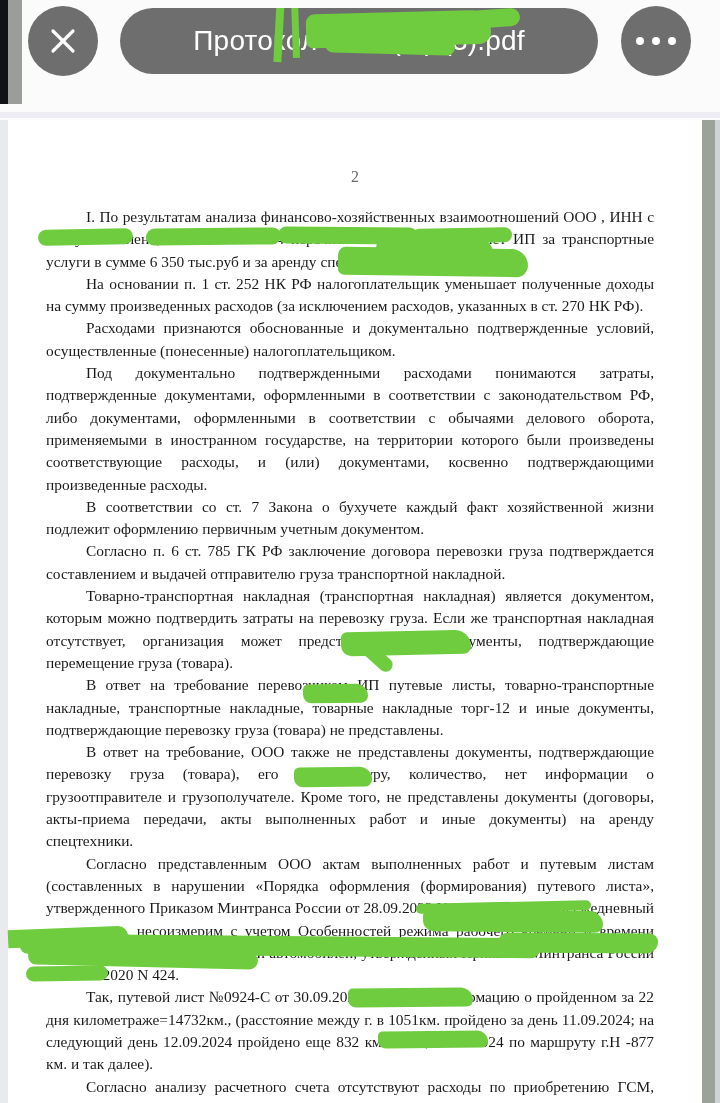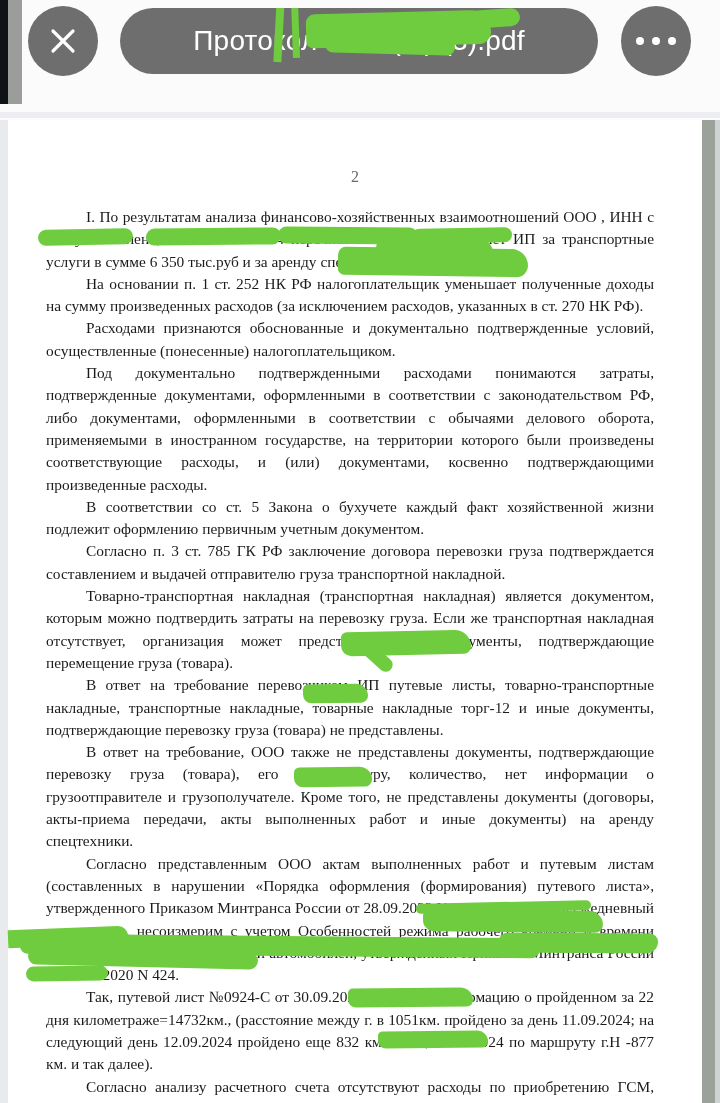--- a/index.html
+++ b/index.html
@@ -241,22 +241,22 @@
 
   <div id="page-sheet">
 
     <div id="page-number">2</div>
 
     <div id="doc-body">
       <p>I. По результатам анализа финансово-хозяйственных взаимоотношений ООО           , ИНН                      с ИП                                                                установлено, что в 2023- 2024 перечислено на расчетный счет ИП                              за транспортные услуги в сумме 6 350 тыс.руб и за аренду спецтехники 2 546,1 тыс.руб.</p>
       <p>На основании п. 1 ст. 252 НК РФ налогоплательщик уменьшает полученные доходы на сумму произведенных расходов (за исключением расходов, указанных в ст. 270 НК РФ).</p>
       <p>Расходами признаются обоснованные и документально подтвержденные условий, осуществленные (понесенные) налогоплательщиком.</p>
       <p>Под документально подтвержденными расходами понимаются затраты, подтвержденные документами, оформленными в соответствии с законодательством РФ, либо документами, оформленными в соответствии с обычаями делового оборота, применяемыми в иностранном государстве, на территории которого были произведены соответствующие расходы, и (или) документами, косвенно подтверждающими произведенные расходы.</p>
-      <p>В соответствии со ст. 5 Закона о бухучете каждый факт хозяйственной жизни подлежит оформлению первичным учетным документом.</p>
-      <p>Согласно п. 3 ст. 785 ГК РФ заключение договора перевозки груза подтверждается составлением и выдачей отправителю груза транспортной накладной.</p>
+      <p>В соответствии со ст. 7 Закона о бухучете каждый факт хозяйственной жизни подлежит оформлению первичным учетным документом.</p>
+      <p>Согласно п. 6 ст. 785 ГК РФ заключение договора перевозки груза подтверждается составлением и выдачей отправителю груза транспортной накладной.</p>
       <p>Товарно-транспортная накладная (транспортная накладная) является документом, которым можно подтвердить затраты на перевозку груза. Если же транспортная накладная отсутствует, организация может представить иные документы, подтверждающие перемещение груза (товара).</p>
       <p>В ответ на требование перевозчиком ИП                        путевые листы, товарно-транспортные накладные, транспортные накладные, товарные накладные торг-12 и иные документы, подтверждающие перевозку груза (товара) не представлены.</p>
       <p>В ответ на требование, ООО                  также не представлены документы, подтверждающие перевозку груза (товара), его номенклатуру, количество, нет информации о грузоотправителе и грузополучателе. Кроме того, не представлены документы (договоры, акты-приема передачи, акты выполненных работ и иные документы) на аренду спецтехники.</p>
       <p>Согласно представленным ООО                   актам выполненных работ и путевым листам (составленных в нарушении «Порядка оформления (формирования) путевого листа», утвержденного Приказом Минтранса России от 28.09.2022 N 390), пройденный ежедневный километраж, несоизмерим с учетом Особенностей режима рабочего времени и времени отдыха, условий труда водителей автомобилей, утвержденных Приказом Минтранса России от 16.10.2020 N 424.</p>
       <p>Так, путевой лист №0924-С от 30.09.2024 содержит информацию о пройденном за 22 дня километраже=14732км., (расстояние между г.                              в 1051км. пройдено за день 11.09.2024; на следующий день 12.09.2024 пройдено еще 832 км. г.см.                                  , 13.09.2024 по маршруту г.Н                                                    -877 км. и так далее).</p>
       <p>Согласно анализу расчетного счета                             отсутствуют расходы по приобретению ГСМ, топлива, запчастей и иных расходов, связанных с содержанием транспортного средства, трудовые ресурсы у ИП                        также отсутствуют.</p>
     </div>
 
     <div id="redaction-layer">
 

